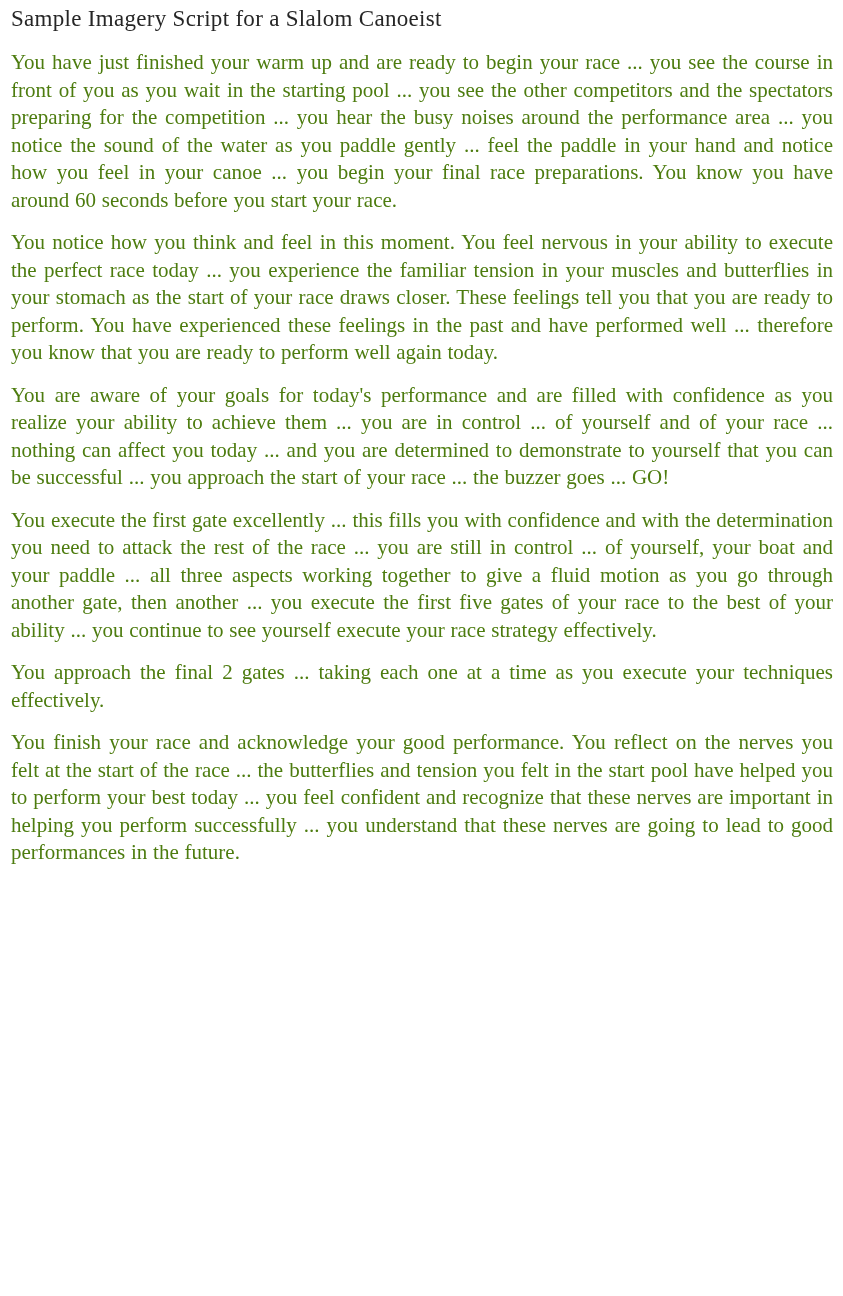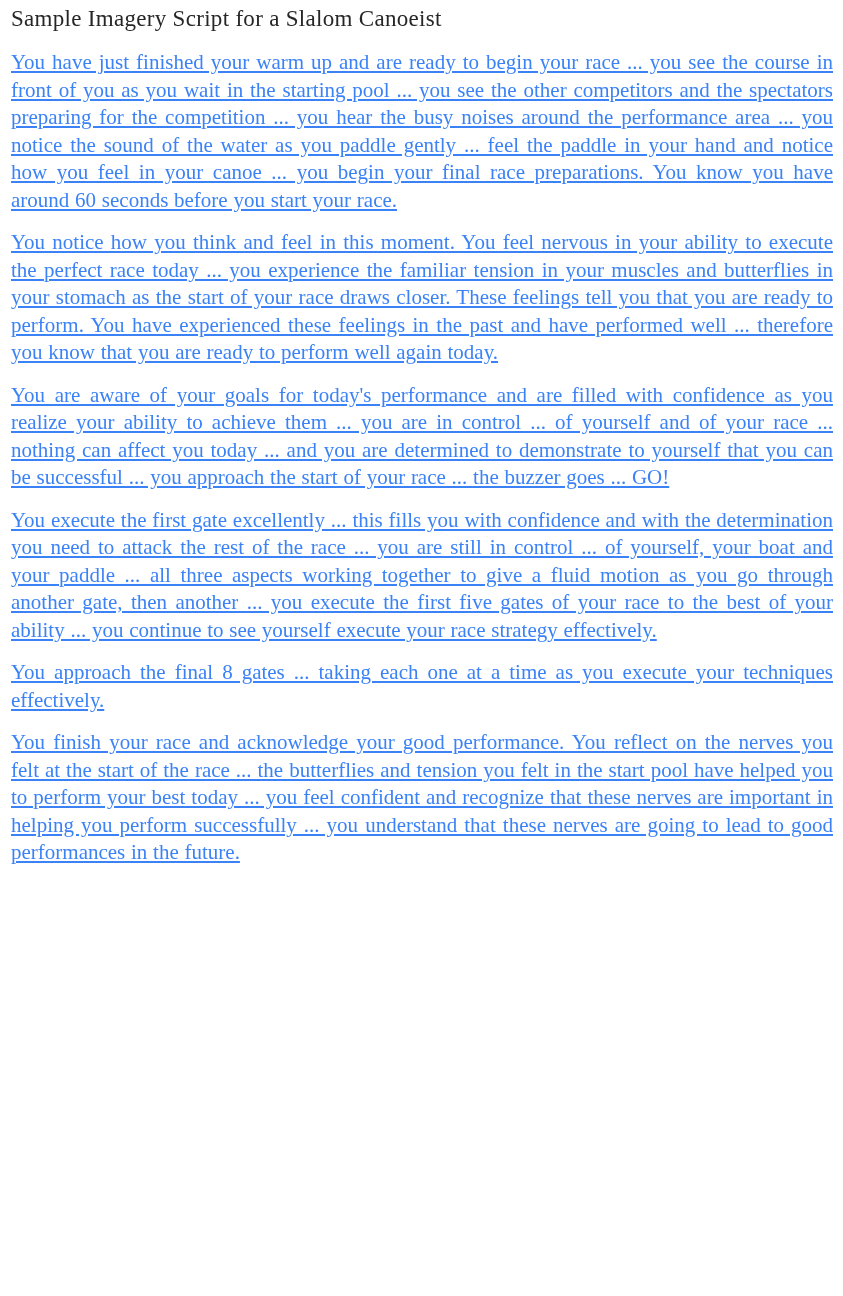--- a/index.html
+++ b/index.html
@@ -26,34 +26,33 @@
   }
   .doc-body p {
     font-size: 21px;
     line-height: 27.5px;
     margin: 12px 0 15px 0;
     text-align: justify;
     text-justify: inter-word;
     hyphens: auto;
     -webkit-hyphens: auto;
     word-spacing: 0.5px;
-    color: #3b82f6;
-    text-decoration: underline;
+    color: #4d7c0f;
   }
   .doc-body p:last-child {
     margin-bottom: 0;
   }
 </style>
 </head>
 <body>
 
 <div class="page">
   <h1 class="doc-title">Sample Imagery Script for a Slalom Canoeist</h1>
 
   <div class="doc-body">
     <p>You have just finished your warm up and are ready to begin your race ...  you see the course in front of you as you wait in the starting pool ...  you see the other competitors and the spectators preparing for the competition ...  you hear the busy noises around the performance area ...  you notice the sound of the water as you paddle gently ...  feel the paddle in your hand and notice how you feel in your canoe ...  you begin your final race preparations. You know you have around 60 seconds before you start your race.</p>
     <p>You notice how you think and feel in this moment. You feel nervous in your ability to execute the perfect race today ...  you experience the familiar tension in your muscles and butterflies in your stomach as the start of your race draws closer. These feelings tell you that you are ready to perform. You have experienced these feelings in the past and have performed well ...  therefore you know that you are ready to perform well again today.</p>
     <p>You are aware of your goals for today's performance and are filled with confidence as you realize your ability to achieve them ...  you are in control ...  of yourself and of your race ...  nothing can affect you today ...  and you are determined to demonstrate to yourself that you can be successful ...  you approach the start of your race ...  the buzzer goes ...  GO!</p>
     <p>You execute the first gate excellently ...  this fills you with confidence and with the determination you need to attack the rest of the race ...  you are still in control ...  of yourself, your boat and your paddle ...  all three aspects working together to give a fluid motion as you go through another gate, then another ...  you execute the first five gates of your race to the best of your ability ...  you continue to see yourself execute your race strategy effectively.</p>
-    <p>You approach the final 8 gates ...  taking each one at a time as you execute your techniques effectively.</p>
+    <p>You approach the final 2 gates ...  taking each one at a time as you execute your techniques effectively.</p>
     <p>You finish your race and acknowledge your good performance. You reflect on the nerves you felt at the start of the race ...  the butterflies and tension you felt in the start pool have helped you to perform your best today ...  you feel confident and recognize that these nerves are important in helping you perform successfully ...  you understand that these nerves are going to lead to good performances in the future.</p>
   </div>
 </div>
 
 </body></html>

